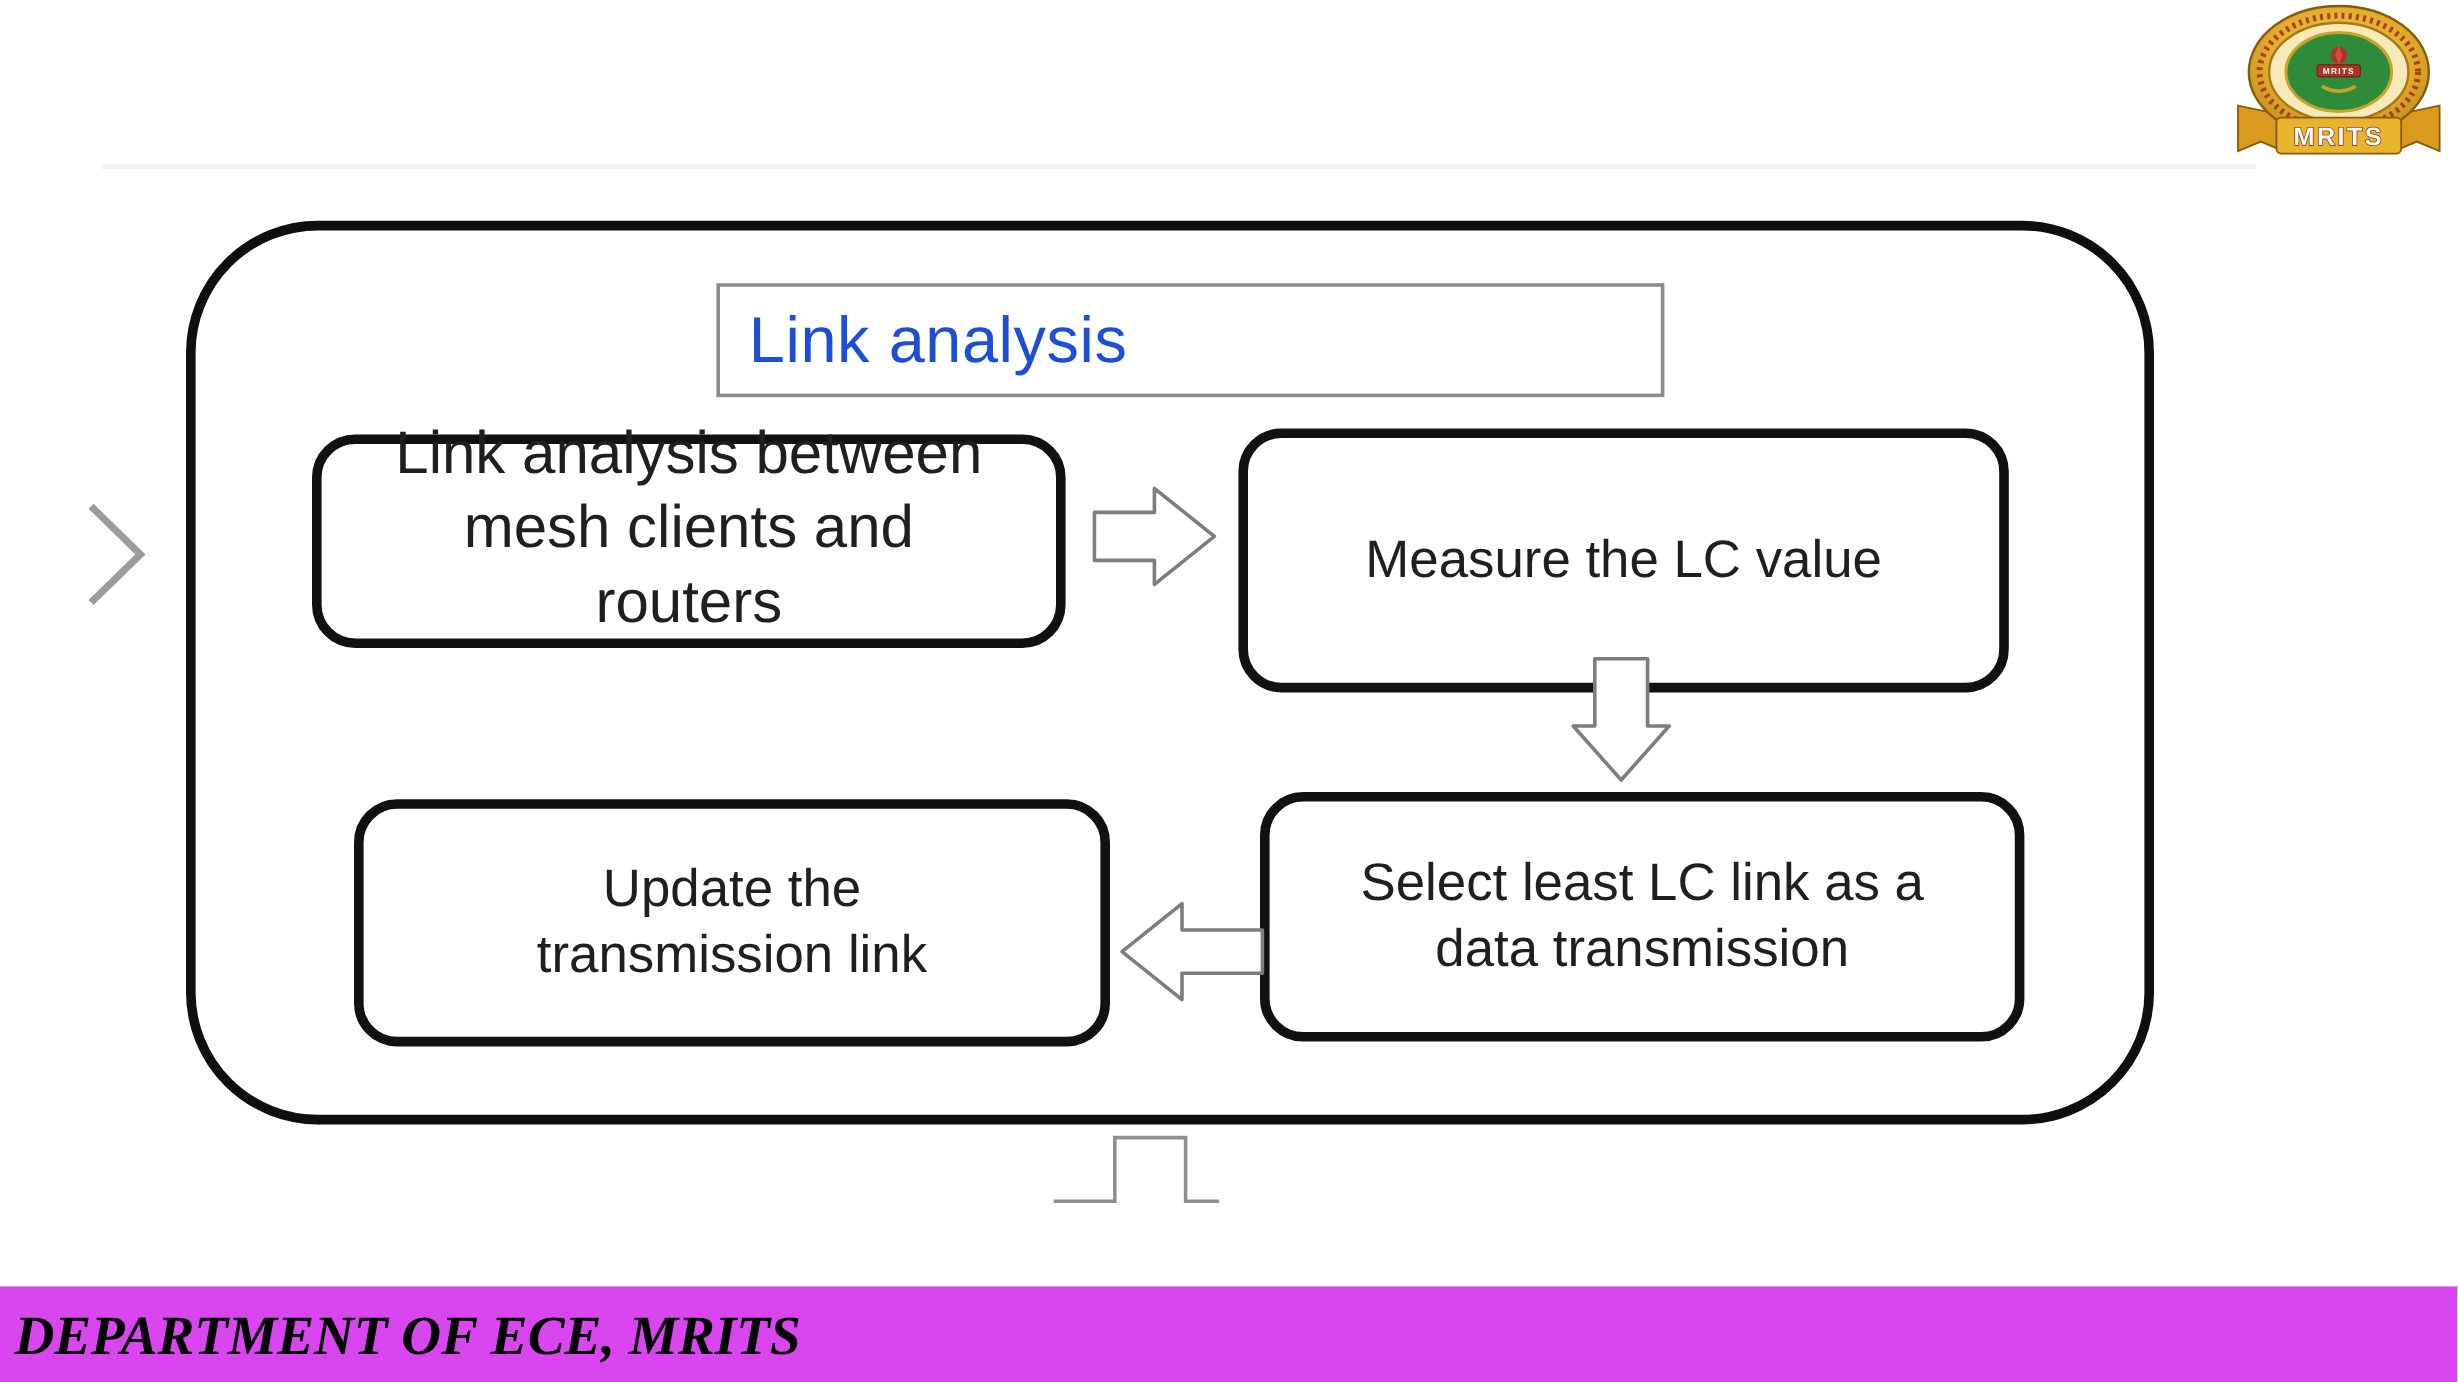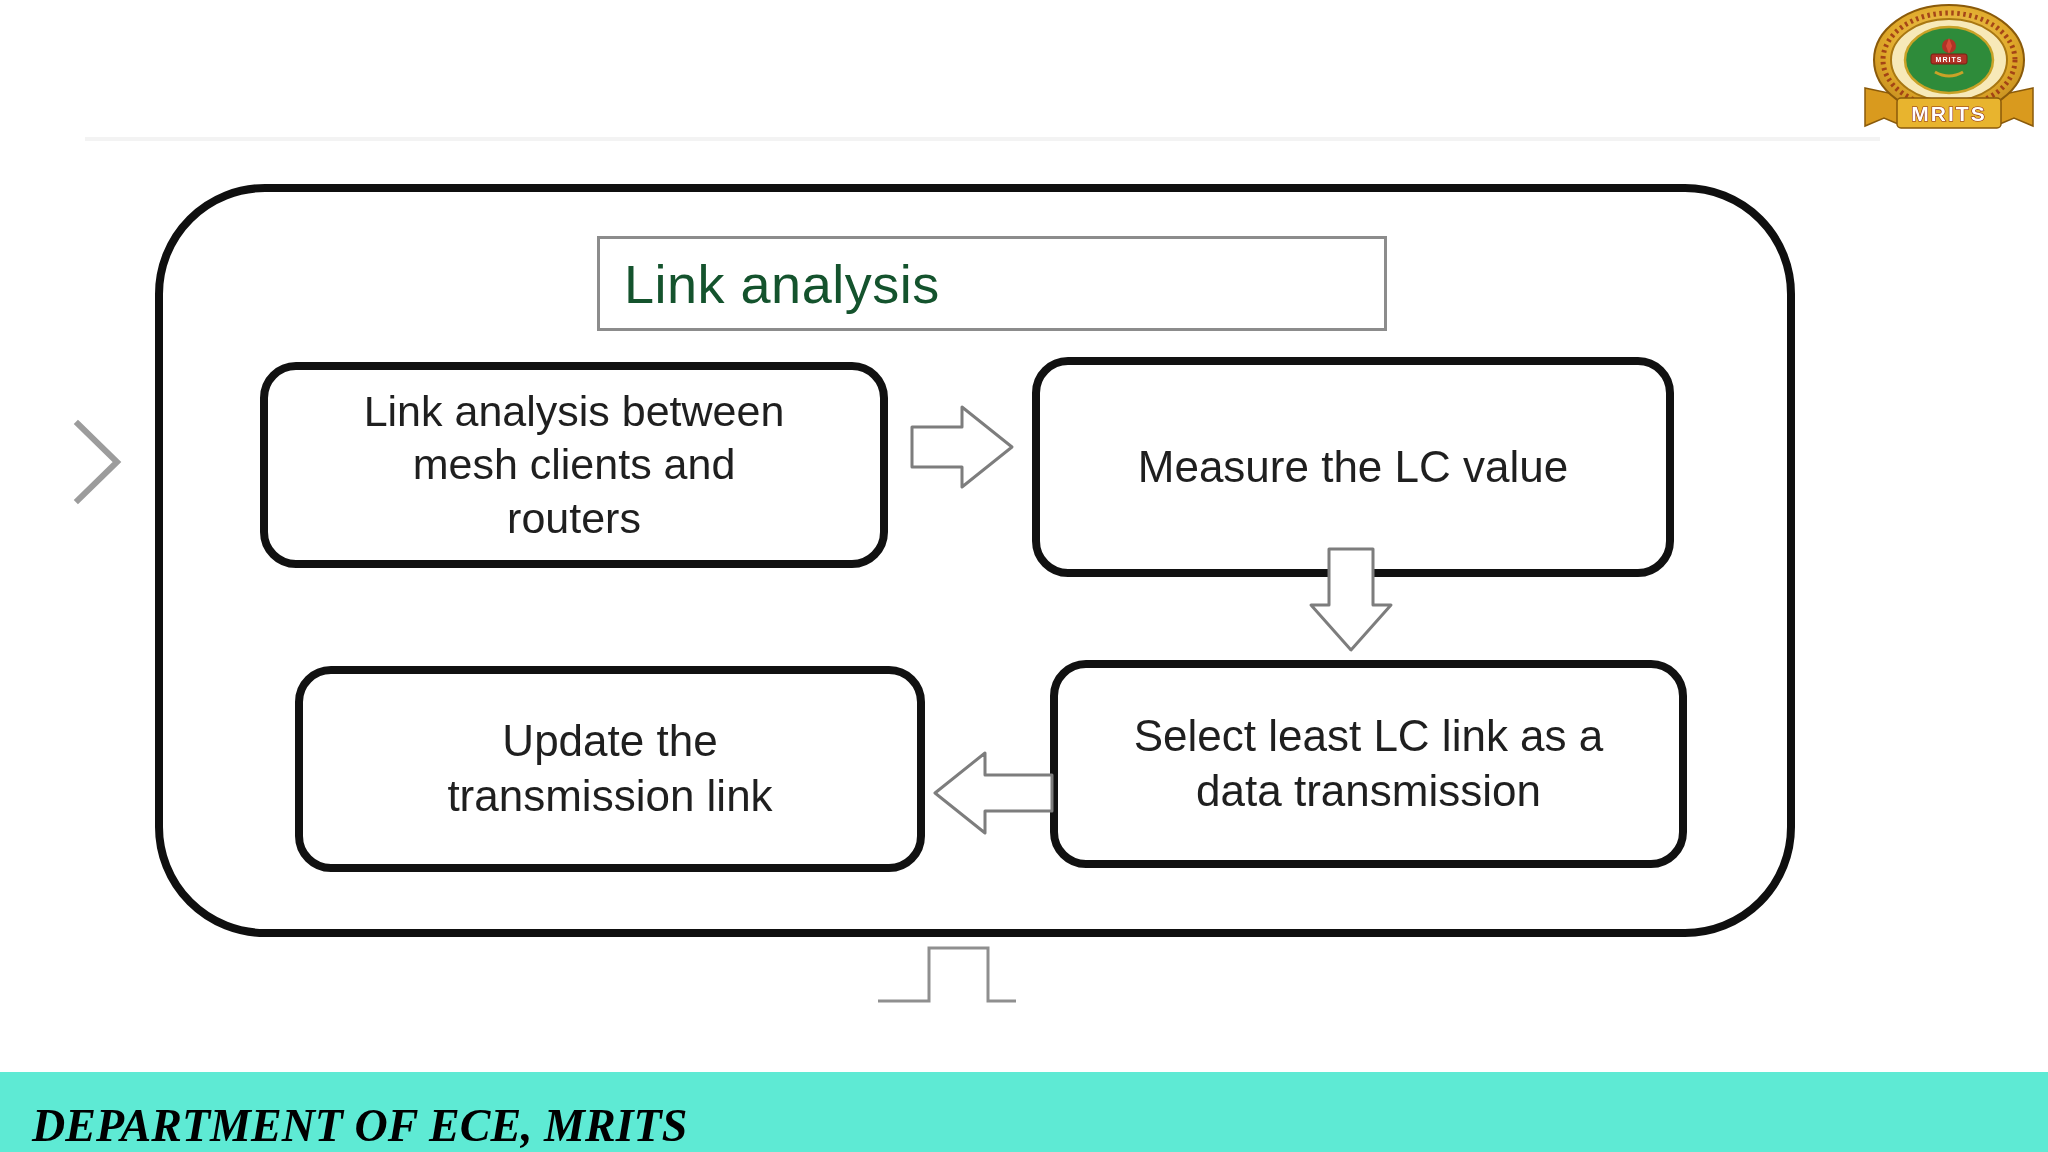--- a/index.html
+++ b/index.html
@@ -18,44 +18,44 @@
     left:155px; top:184px; width:1640px; height:753px;
     border:8px solid #0f0f0f; border-radius:110px;
     box-sizing:border-box; background:transparent;
   }
 
   
   .title-box {
     left:597px; top:236px; width:790px; height:95px;
     border:3px solid #8c8c8c; box-sizing:border-box; background:#ffffff;
     display:flex; align-items:center; padding-left:24px;
-    font-size:54px; color:#14532d; letter-spacing:0.5px;
+    font-size:54px; color:#1d4ed8; letter-spacing:0.5px;
   }
 
   
   .node {
     border:8px solid #111111; border-radius:36px; background:#ffffff;
     box-sizing:border-box;
     display:flex; align-items:center; justify-content:center;
     text-align:center; color:#1f1f1f;
     white-space:pre-line; line-height:1.24;
   }
-  .node-1 { left:260px;  top:362px; width:628px; height:206px; font-size:43px; }
+  .node-1 { left:260px;  top:362px; width:628px; height:178px; font-size:50px;align-items:flex-end; }
   .node-2 { left:1032px; top:357px; width:642px; height:220px; font-size:44px; }
   .node-3 { left:295px;  top:666px; width:630px; height:206px; font-size:44px; }
   .node-4 { left:1050px; top:660px; width:637px; height:208px; font-size:44px; }
 
   .arrow-shape { fill:#ffffff; stroke:#7d7d7d; stroke-width:3; stroke-linejoin:round; }
   .thin-line  { fill:none; stroke:#8f8f8f; stroke-width:3; }
   .chev-line  { fill:none; stroke:#9c9c9c; stroke-width:6; stroke-linecap:square; }
 
   
   .footer-bar {
-    left:0; top:1072px; width:2048px; height:80px; background:#5eead4;
-    display:flex; align-items:flex-end; padding-left:32px; box-sizing:border-box;
+    left:0; top:1072px; width:2048px; height:80px; background:#d946ef;
+    display:flex; align-items:center; padding-left:12px; box-sizing:border-box;
   }
   .footer-text {
     font-family:"Liberation Serif", serif;
     font-weight:bold; font-style:italic;
     font-size:46px; color:#000000; letter-spacing:0px;
   }
 
   .logo-svg { left:1853px; top:2px; }
   .logo-banner-text {
     font-family:"Liberation Sans", sans-serif; font-weight:bold;

